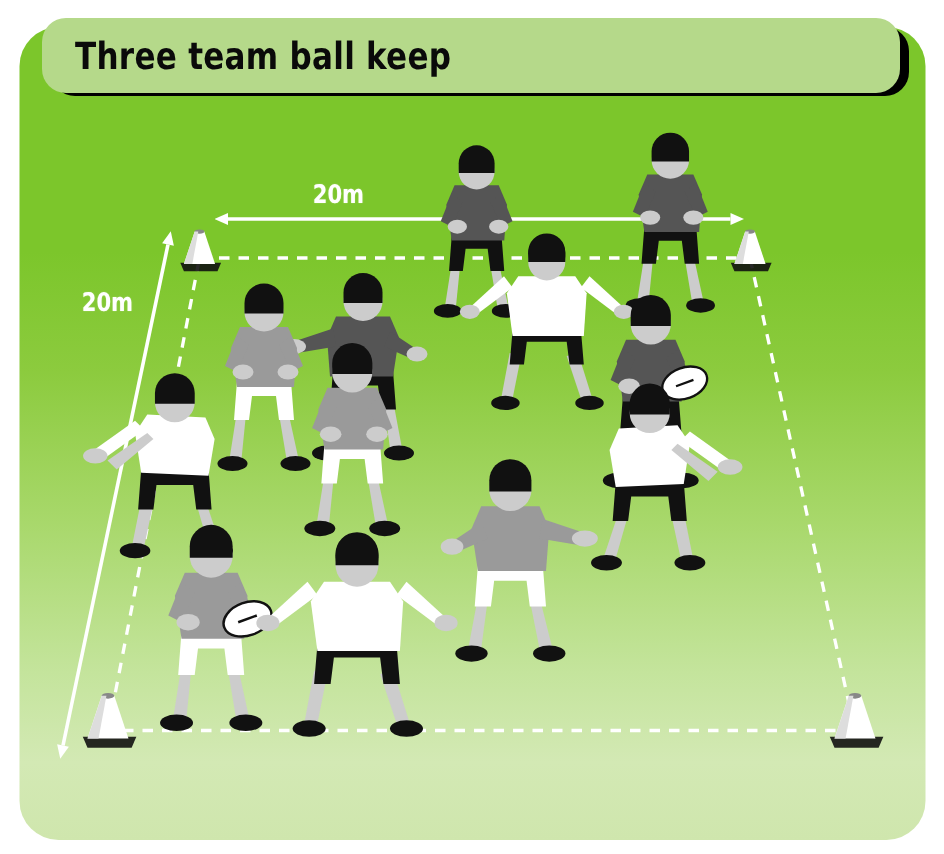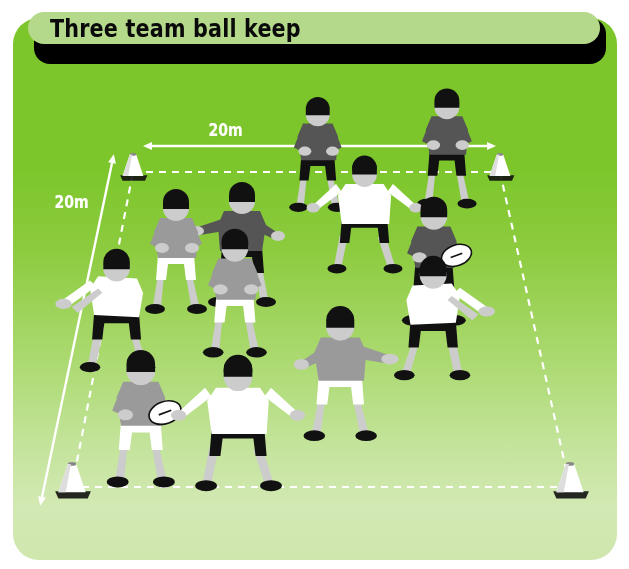--- a/index.html
+++ b/index.html
@@ -17,21 +17,21 @@
        #7cc62b 0px, #7cc62b 150px, #8ccb3e 230px,
        #a8d86b 330px, #c4e49c 430px, #d3e9b4 490px, #cfe6ad 542px);
   }
 
   
   .title-shadow{
     position:absolute;left:34px;top:18px;width:572px;height:46px;
     border-radius:16px;background:#000;
   }
   .title-banner{
-    position:absolute;left:28px;top:12px;width:572px;height:32px;
+    position:absolute;left:28px;top:12px;width:572px;height:50px;
     border-radius:16px;background:#b5d98a;
     display:flex;align-items:center;
   }
   .title-text{
     margin-left:22px;color:#0a0a0a;font-size:25px;font-weight:bold;
     font-family:"DejaVu Sans Condensed","Liberation Sans",sans-serif;
     letter-spacing:.2px;transform:scaleX(.92);transform-origin:left center;
     white-space:nowrap;
   }
 

